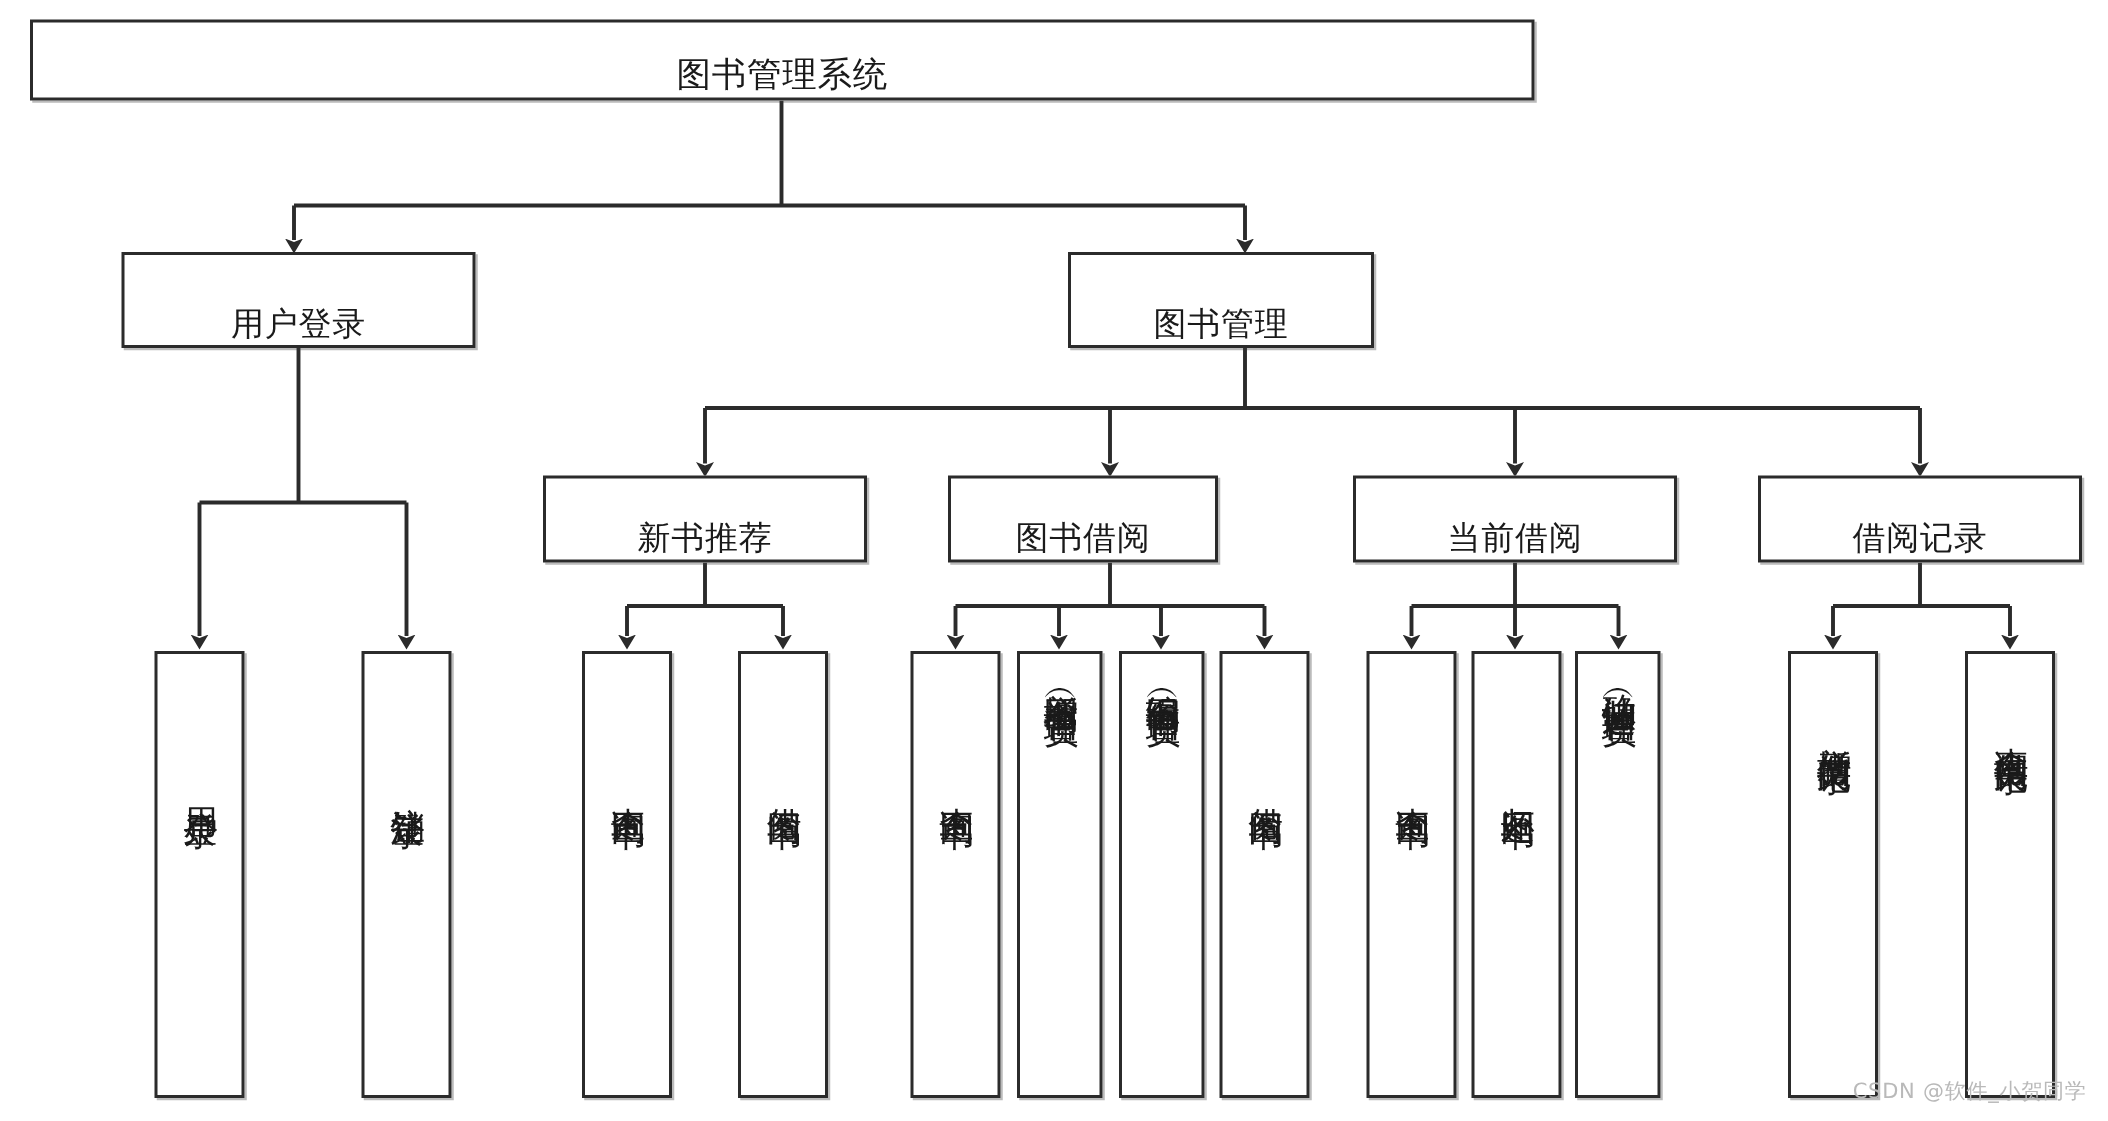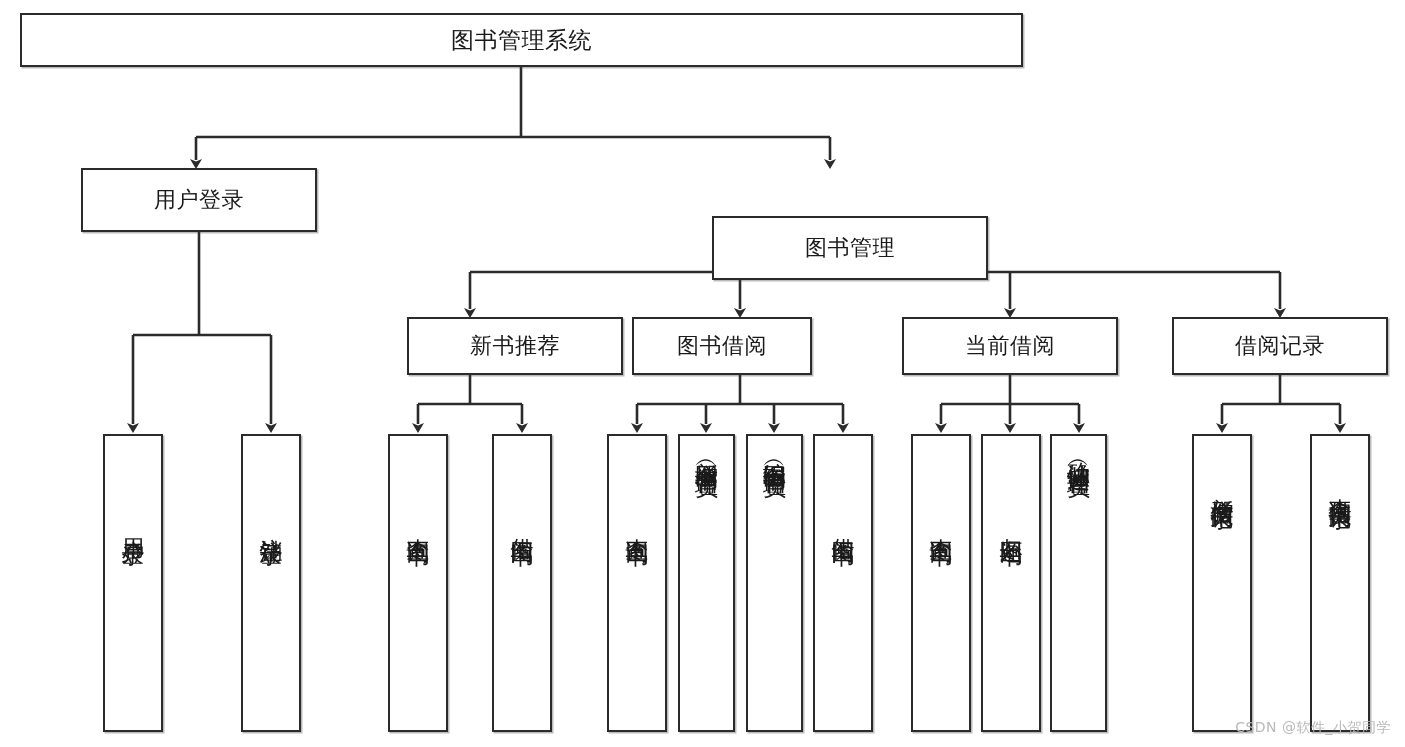--- a/index.html
+++ b/index.html
@@ -25,21 +25,21 @@
     height: 747px;
     pointer-events: none;
   }
   .node {
     position: absolute;
     box-sizing: border-box;
     background: #ffffff;
     border: 2.5px solid #2b2b2b;
     box-shadow: 1.5px 1.5px 0 rgba(60,60,60,0.35);
     display: flex;
-    align-items: center;
+    align-items: flex-end;
     justify-content: center;
     color: #1a1a1a;
   }
   .node .label {
     display: block;
     text-align: center;
     line-height: 1.25;
     letter-spacing: 0.5px;
   }
   .node.horiz .label {
@@ -128,25 +128,25 @@
   </svg>
 
   <div class="node root horiz" style="left:20px; top:13px; width:1003px; height:54px;">
     <span class="label">图书管理系统</span>
   </div>
 
   <div class="node horiz" style="left:81px; top:168px; width:236px; height:64px;">
     <span class="label">用户登录</span>
   </div>
 
-  <div class="node horiz" style="left:712px; top:168px; width:276px; height:64px;margin-top:48px;">
+  <div class="node horiz" style="left:712px; top:168px; width:204px; height:64px;">
     <span class="label">图书管理</span>
   </div>
 
-  <div class="node horiz" style="left:362px; top:317px; width:216px; height:58px;margin-left:45px;">
+  <div class="node horiz" style="left:362px; top:317px; width:216px; height:58px;">
     <span class="label">新书推荐</span>
   </div>
 
   <div class="node horiz" style="left:632px; top:317px; width:180px; height:58px;">
     <span class="label">图书借阅</span>
   </div>
 
   <div class="node horiz" style="left:1172px; top:317px; width:216px; height:58px;">
     <span class="label">借阅记录</span>
   </div>

